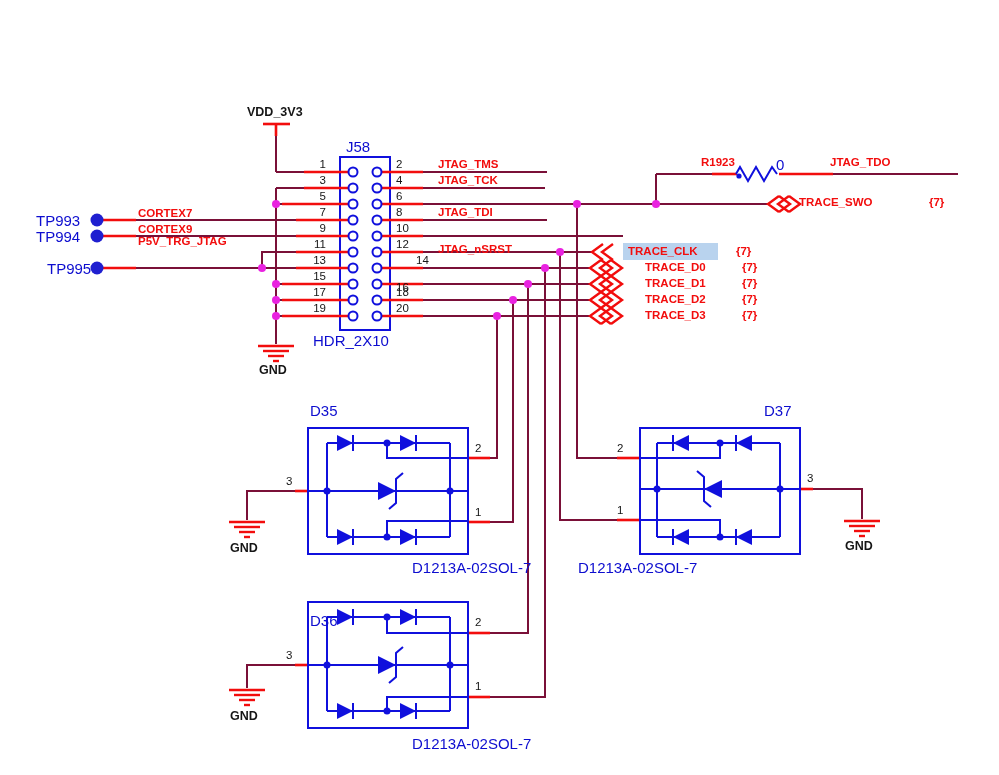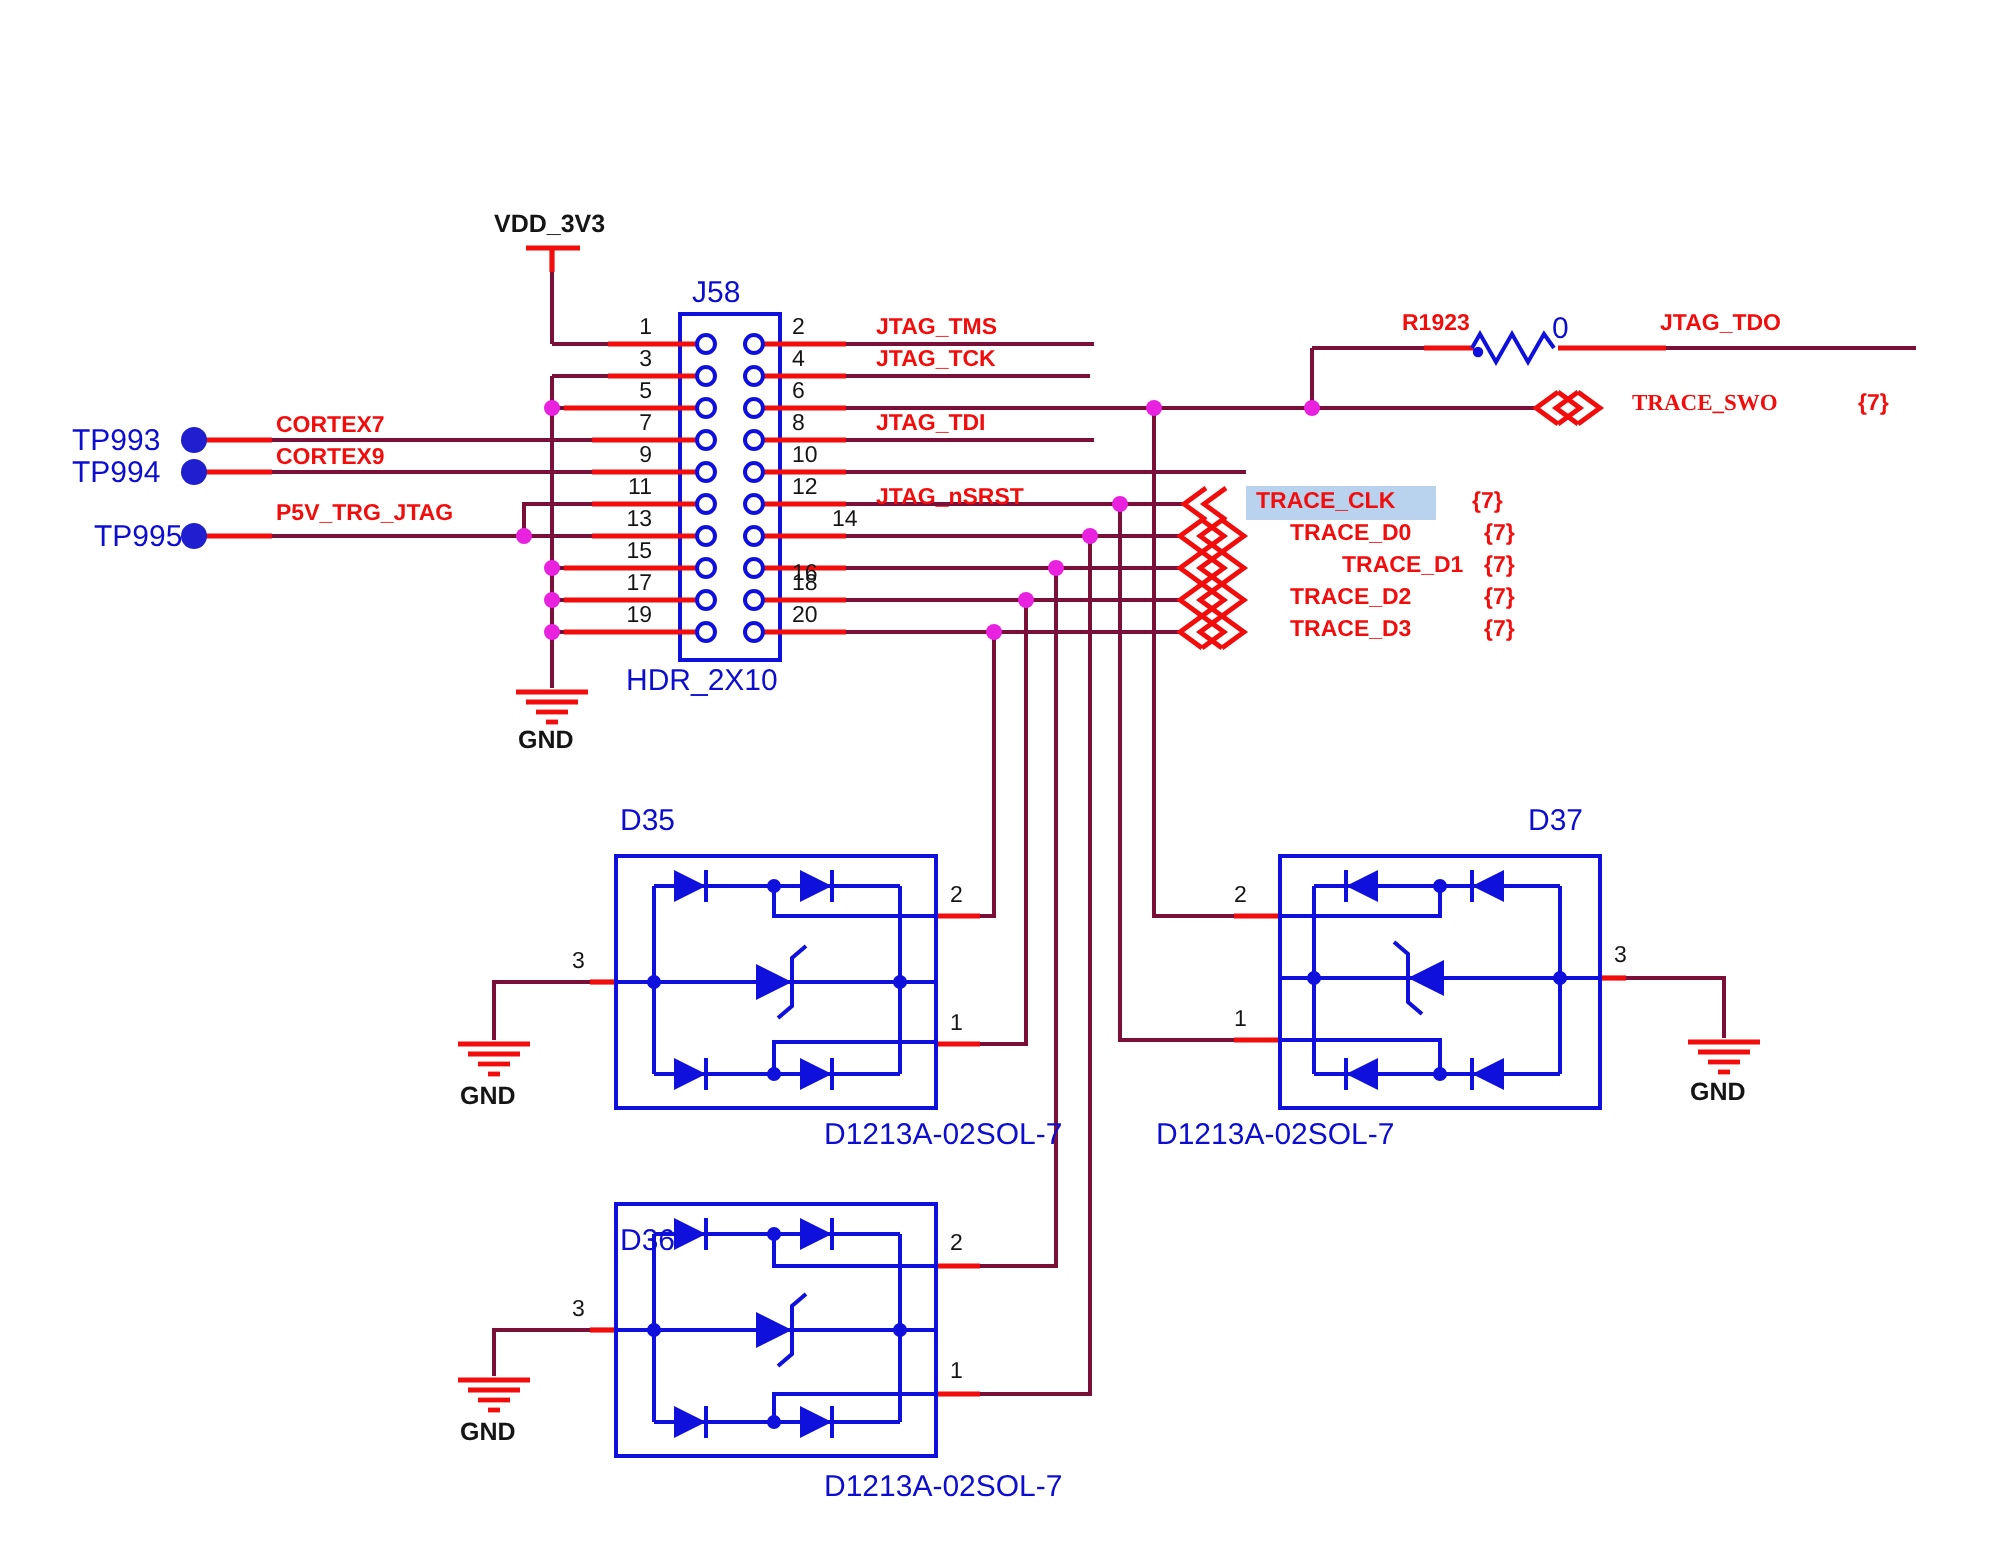--- a/index.html
+++ b/index.html
@@ -342,38 +342,38 @@
 <div class="lbl blk pin-l" style="top:287px;">17</div>
 <div class="lbl blk pin-r" style="top:287px;">18</div>
 <div class="lbl blk pin-l" style="top:303px;">19</div>
 <div class="lbl blk pin-r" style="top:303px;">20</div>
 
 <div class="lbl blue" style="left:36px;top:213px;">TP993</div>
 <div class="lbl blue" style="left:36px;top:229px;">TP994</div>
 <div class="lbl blue" style="left:47px;top:261px;">TP995</div>
 <div class="lbl red" style="left:138px;top:208px;">CORTEX7</div>
 <div class="lbl red" style="left:138px;top:224px;">CORTEX9</div>
-<div class="lbl red" style="left:138px;top:252px;">P5V_TRG_JTAG</div>
+<div class="lbl red" style="left:138px;top:236px;">P5V_TRG_JTAG</div>
 
 <div class="lbl red" style="left:438px;top:159px;">JTAG_TMS</div>
 <div class="lbl red" style="left:438px;top:175px;">JTAG_TCK</div>
 <div class="lbl red" style="left:438px;top:207px;">JTAG_TDI</div>
 <div class="lbl red" style="left:438px;top:223px;margin-top:21px;">JTAG_nSRST</div>
 
 <div class="lbl red" style="left:701px;top:157px;">R1923</div>
 <div class="lbl blue" style="left:776px;top:157px;">0</div>
 <div class="lbl red" style="left:830px;top:157px;">JTAG_TDO</div>
 
-<div class="lbl red" style="left:816px;top:197px;font-family:Liberation Serif, serif;">TRACE_SWO</div>
+<div class="lbl red" style="left:799px;top:197px;">TRACE_SWO</div>
 <div class="lbl red" style="left:929px;top:197px;">{7}</div>
 <div class="lbl red" style="left:628px;top:246px;">TRACE_CLK</div>
 <div class="lbl red" style="left:736px;top:246px;">{7}</div>
 <div class="lbl red" style="left:645px;top:262px;">TRACE_D0</div>
 <div class="lbl red" style="left:742px;top:262px;">{7}</div>
-<div class="lbl red" style="left:671px;top:278px;">TRACE_D1</div>
+<div class="lbl red" style="left:645px;top:278px;">TRACE_D1</div>
 <div class="lbl red" style="left:742px;top:278px;">{7}</div>
 <div class="lbl red" style="left:645px;top:294px;text-align:center;">TRACE_D2</div>
 <div class="lbl red" style="left:742px;top:294px;">{7}</div>
 <div class="lbl red" style="left:645px;top:310px;">TRACE_D3</div>
 <div class="lbl red" style="left:742px;top:310px;">{7}</div>
 
 <div class="lbl blue" style="left:310px;top:403px;">D35</div>
 <div class="lbl blue" style="left:412px;top:560px;">D1213A-02SOL-7</div>
 <div class="lbl blk" style="left:286px;top:476px;">3</div>
 <div class="lbl blk" style="left:475px;top:443px;">2</div>

